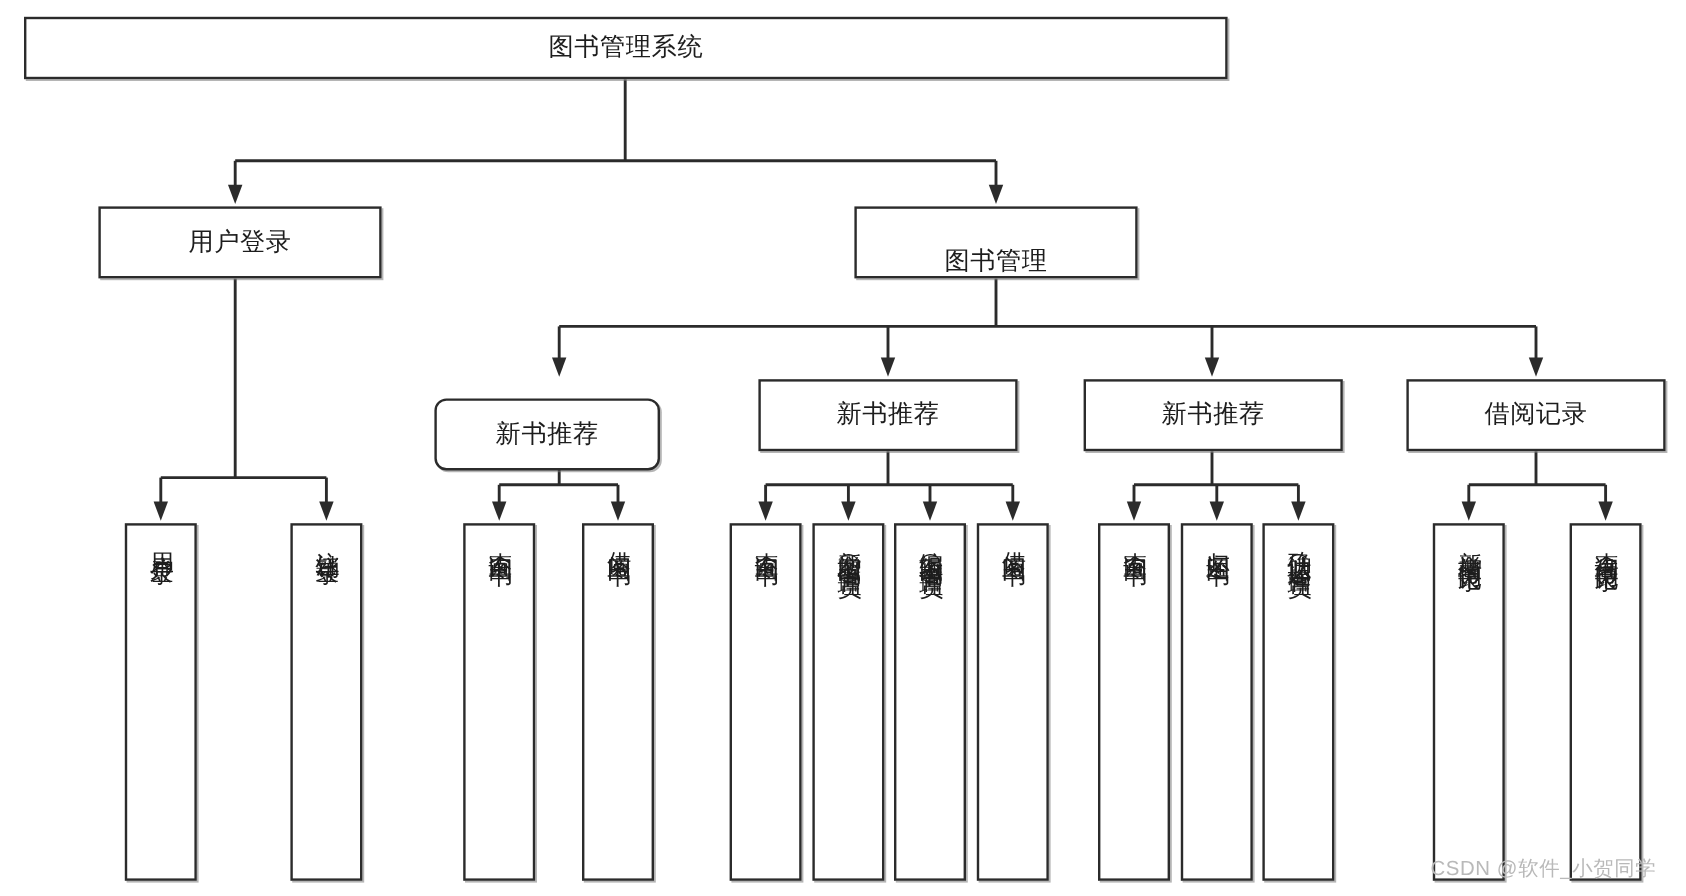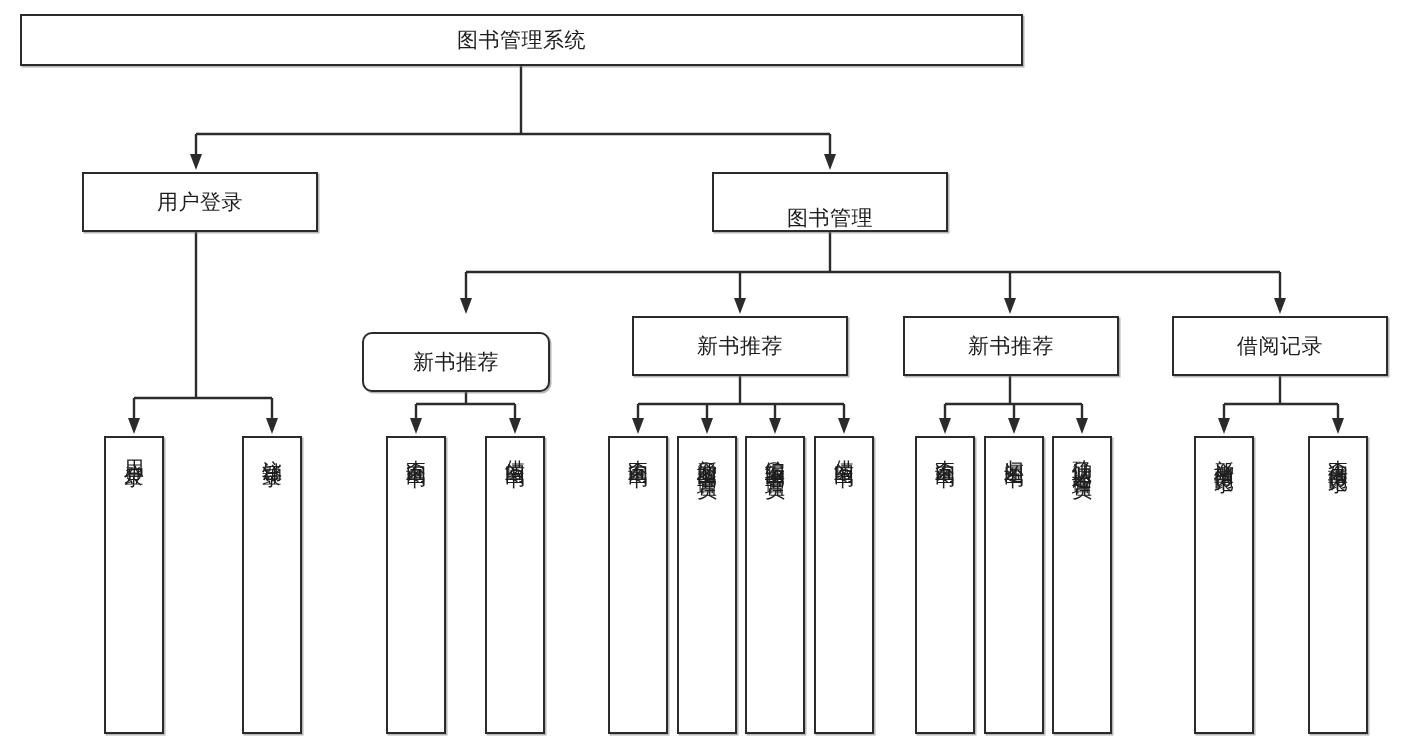--- a/index.html
+++ b/index.html
@@ -183,13 +183,14 @@
       <div class="node-box leaf" style="left: 1052px; top: 436px; width: 60px; height: 298px;">
         <span class="node-label-v">确认归还（管理员）</span>
       </div>
       <div class="node-box leaf" style="left: 1194px; top: 436px; width: 60px; height: 298px;">
         <span class="node-label-v">新增借阅记录</span>
       </div>
       <div class="node-box leaf" style="left: 1308px; top: 436px; width: 60px; height: 298px;">
         <span class="node-label-v">查询借阅记录</span>
       </div>
     </div>
+  <div class="watermark">CSDN @软件_小贺同学</div>
 </div>
 
 </body></html>

